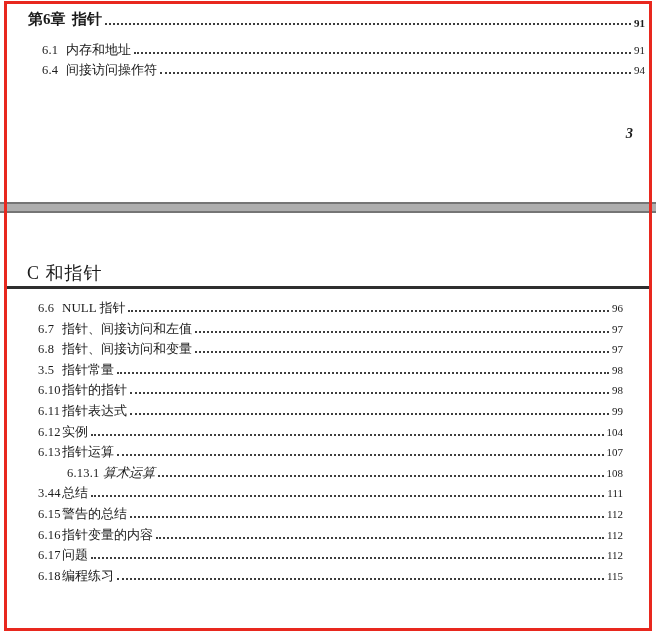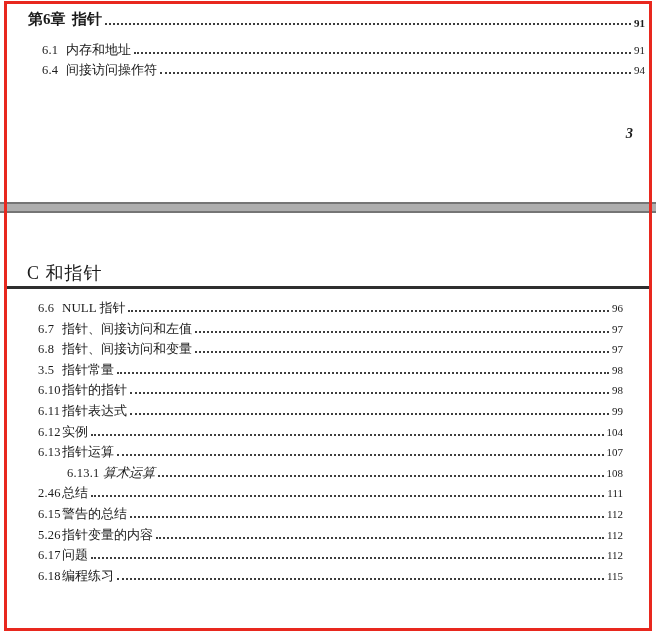--- a/index.html
+++ b/index.html
@@ -164,33 +164,33 @@
       <span class="leader"></span>
       <span class="pagenum">107</span>
     </div>
     <div class="toc-row sub">
       <span class="num">6.13.1</span>
       <span class="title">算术运算</span>
       <span class="leader"></span>
       <span class="pagenum">108</span>
     </div>
     <div class="toc-row">
-      <span class="num">2.46</span>
+      <span class="num">3.44</span>
       <span class="title">总结</span>
       <span class="leader"></span>
       <span class="pagenum">111</span>
     </div>
     <div class="toc-row">
       <span class="num">6.15</span>
       <span class="title">警告的总结</span>
       <span class="leader"></span>
       <span class="pagenum">112</span>
     </div>
     <div class="toc-row">
-      <span class="num">5.26</span>
+      <span class="num">6.16</span>
       <span class="title">指针变量的内容</span>
       <span class="leader"></span>
       <span class="pagenum">112</span>
     </div>
     <div class="toc-row">
       <span class="num">6.17</span>
       <span class="title">问题</span>
       <span class="leader"></span>
       <span class="pagenum">112</span>
     </div>

